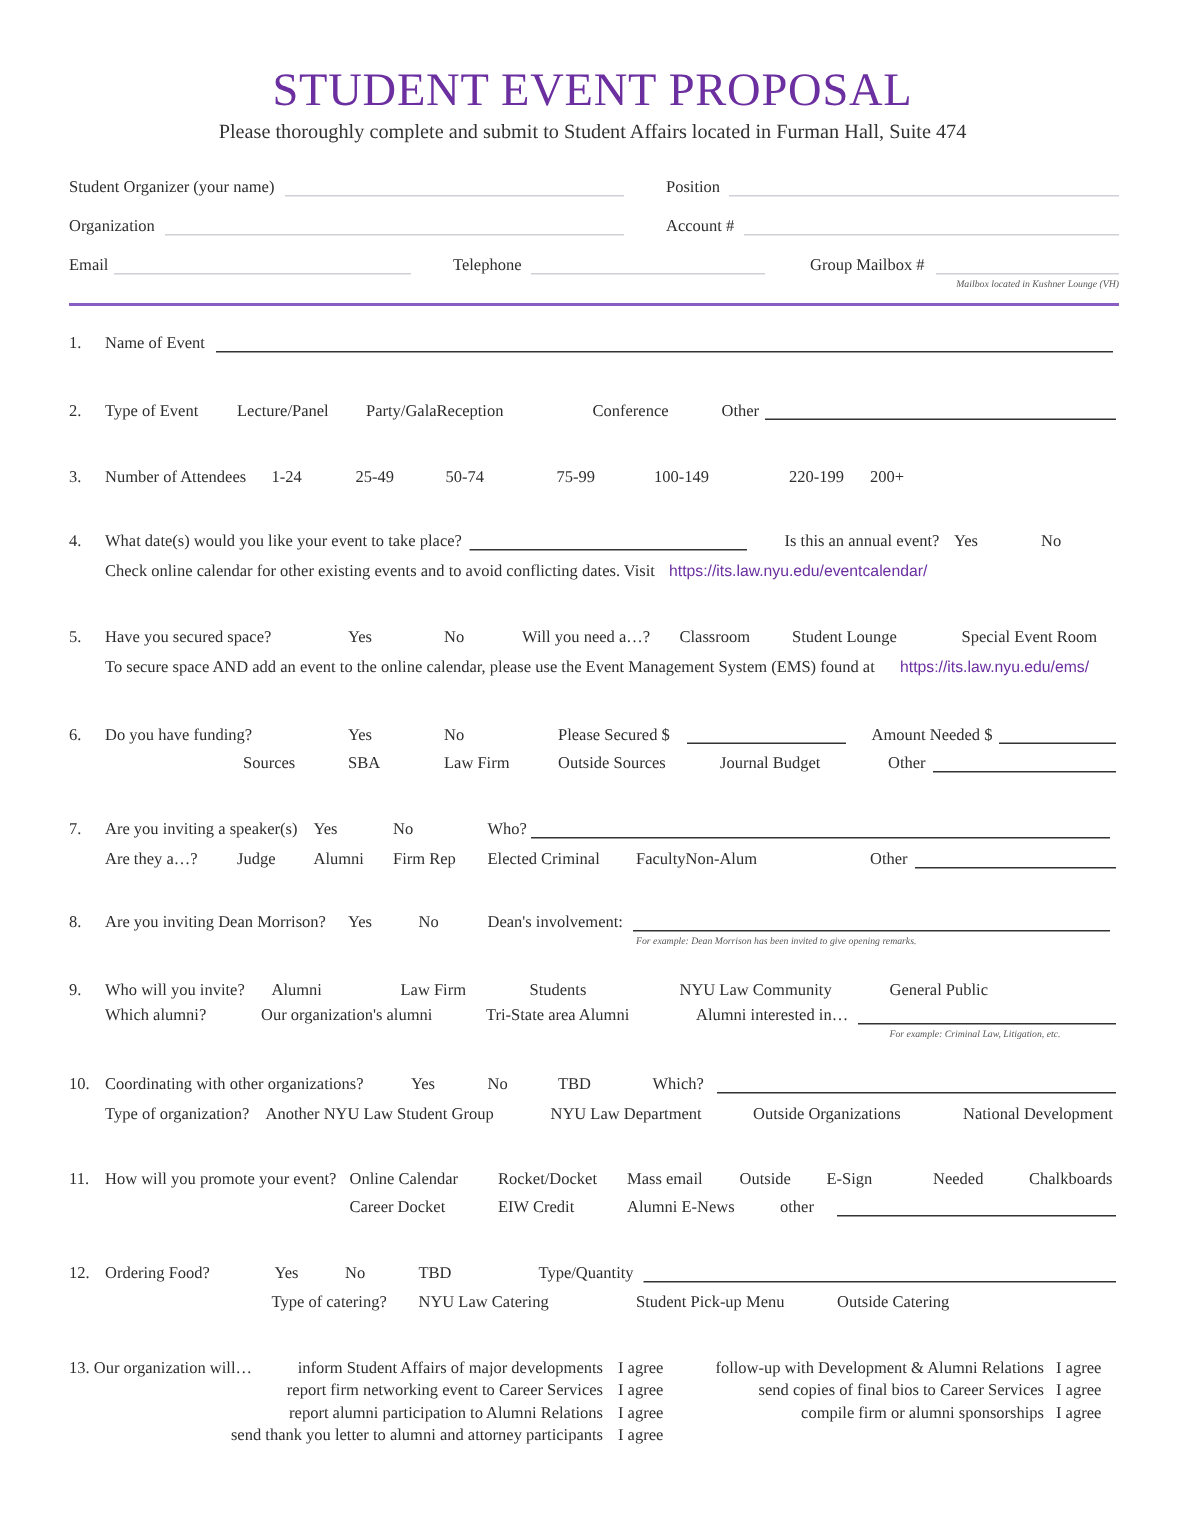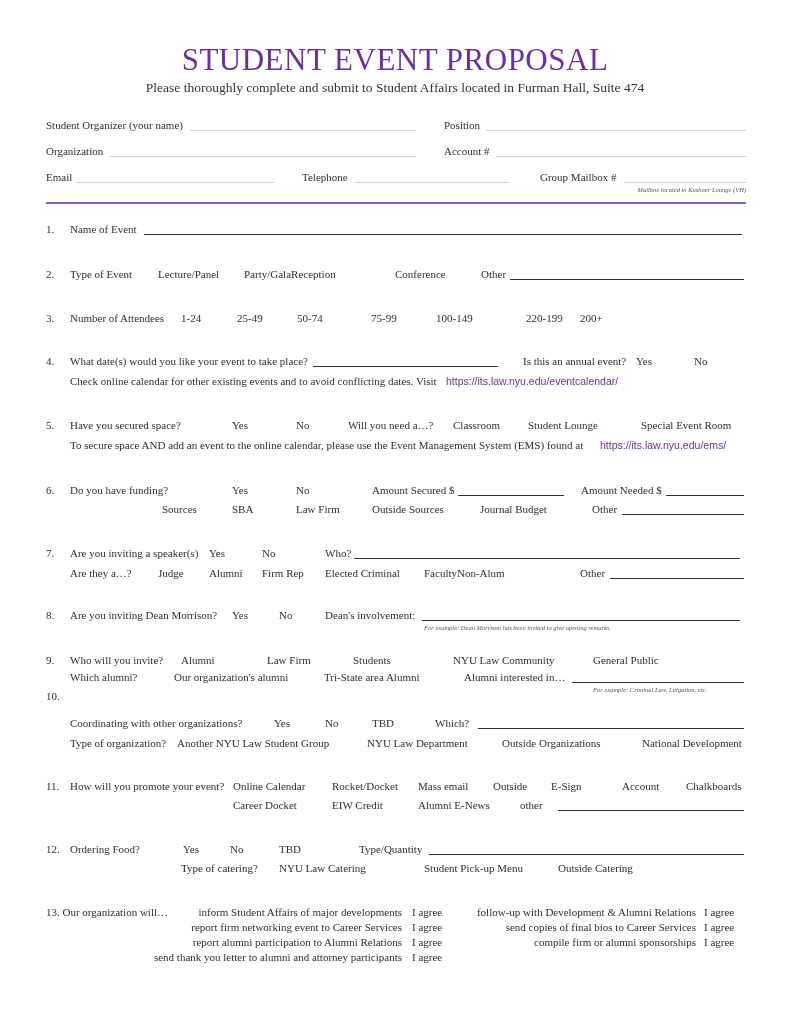--- a/index.html
+++ b/index.html
@@ -82,21 +82,21 @@
 <span class="abs t opt" style="left:453px;top:419px">Classroom</span>
 <span class="abs t opt" style="left:528px;top:419px">Student Lounge</span>
 <span class="abs t opt" style="left:641px;top:419px">Special Event Room</span>
 <span class="abs t" style="left:70px;top:439px">To secure space AND add an event to the online calendar, please use the Event Management System (EMS) found at</span>
 <span class="abs link" style="left:600px;top:439px">https://its.law.nyu.edu/ems/</span>
 
 <span class="abs t" style="left:46px;top:484px">6.</span>
 <span class="abs t" style="left:70px;top:484px">Do you have funding?</span>
 <span class="abs t opt" style="left:232px;top:484px">Yes</span>
 <span class="abs t opt" style="left:296px;top:484px">No</span>
-<span class="abs t" style="left:372px;top:484px">Amount Secured $</span>
+<span class="abs t" style="left:372px;top:484px">Please Secured $</span>
 <div class="uline" style="left:458px;width:106px;top:495px"></div>
 <span class="abs t" style="left:581px;top:484px">Amount Needed $</span>
 <div class="uline" style="left:666px;width:78px;top:495px"></div>
 <span class="abs t" style="left:162px;top:503px">Sources</span>
 <span class="abs t opt" style="left:232px;top:503px">SBA</span>
 <span class="abs t opt" style="left:296px;top:503px">Law Firm</span>
 <span class="abs t opt" style="left:372px;top:503px">Outside Sources</span>
 <span class="abs t opt" style="left:480px;top:503px">Journal Budget</span>
 <span class="abs t opt" style="left:592px;top:503px">Other</span>
 <div class="uline" style="left:622px;width:122px;top:514px"></div>
@@ -131,41 +131,41 @@
 <span class="abs t opt" style="left:353px;top:654px">Students</span>
 <span class="abs t opt" style="left:453px;top:654px">NYU Law Community</span>
 <span class="abs t opt" style="left:593px;top:654px">General Public</span>
 <span class="abs t" style="left:70px;top:671px">Which alumni?</span>
 <span class="abs t opt" style="left:174px;top:671px">Our organization's alumni</span>
 <span class="abs t opt" style="left:324px;top:671px">Tri-State area Alumni</span>
 <span class="abs t opt" style="left:464px;top:671px">Alumni interested in…</span>
 <div class="uline" style="left:572px;width:172px;top:682px"></div>
 <span class="abs small" style="left:593px;top:686px">For example: Criminal Law, Litigation, etc.</span>
 
-<span class="abs t" style="left:46px;top:690px">10.</span>
+<span class="abs t" style="left:46px;top:717px">10.</span>
 <span class="abs t" style="left:70px;top:717px">Coordinating with other organizations?</span>
 <span class="abs t opt" style="left:274px;top:717px">Yes</span>
 <span class="abs t opt" style="left:325px;top:717px">No</span>
 <span class="abs t opt" style="left:372px;top:717px">TBD</span>
 <span class="abs t" style="left:435px;top:717px">Which?</span>
 <div class="uline" style="left:478px;width:266px;top:728px"></div>
 <span class="abs t" style="left:70px;top:737px">Type of organization?</span>
 <span class="abs t opt" style="left:177px;top:737px">Another NYU Law Student Group</span>
 <span class="abs t opt" style="left:367px;top:737px">NYU Law Department</span>
 <span class="abs t opt" style="left:502px;top:737px">Outside Organizations</span>
 <span class="abs t opt" style="left:642px;top:737px">National Development</span>
 
 <span class="abs t" style="left:46px;top:780px">11.</span>
 <span class="abs t" style="left:70px;top:780px">How will you promote your event?</span>
 <span class="abs t opt" style="left:233px;top:780px">Online Calendar</span>
 <span class="abs t opt" style="left:332px;top:780px">Rocket/Docket</span>
 <span class="abs t opt" style="left:418px;top:780px">Mass email</span>
 <span class="abs t opt" style="left:493px;top:780px">Outside</span>
 <span class="abs t opt" style="left:551px;top:780px">E-Sign</span>
-<span class="abs t opt" style="left:622px;top:780px">Account</span>
+<span class="abs t opt" style="left:622px;top:780px">Needed</span>
 <span class="abs t opt" style="left:686px;top:780px">Chalkboards</span>
 <span class="abs t opt" style="left:233px;top:799px">Career Docket</span>
 <span class="abs t opt" style="left:332px;top:799px">EIW Credit</span>
 <span class="abs t opt" style="left:418px;top:799px">Alumni E-News</span>
 <span class="abs t opt" style="left:520px;top:799px">other</span>
 <div class="uline" style="left:558px;width:186px;top:810px"></div>
 
 <span class="abs t" style="left:46px;top:843px">12.</span>
 <span class="abs t" style="left:70px;top:843px">Ordering Food?</span>
 <span class="abs t opt" style="left:183px;top:843px">Yes</span>

